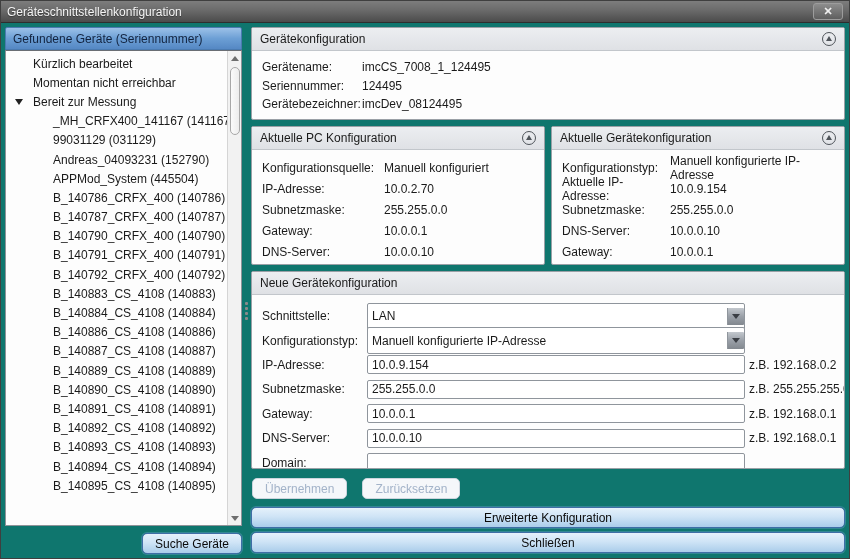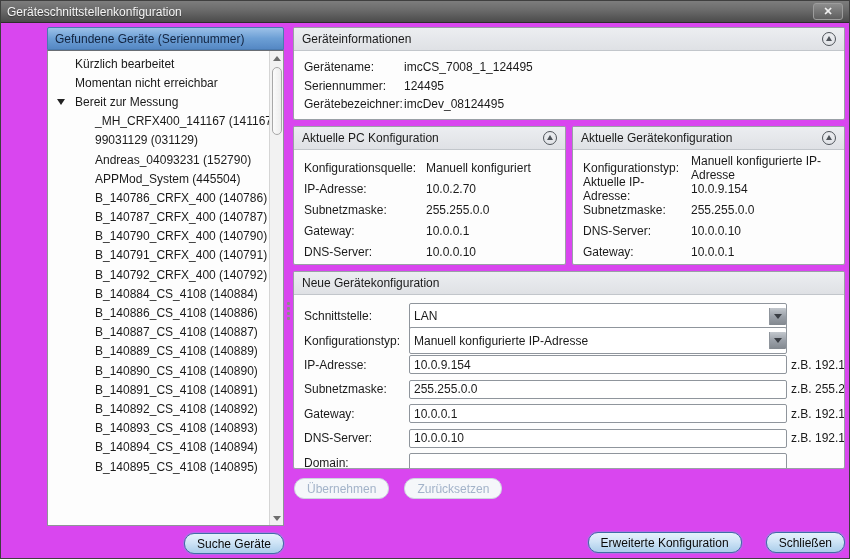--- a/index.html
+++ b/index.html
@@ -1,36 +1,36 @@
 <!DOCTYPE html>
 <html><head>
 <meta charset="utf-8">
 <style>
   * { margin:0; padding:0; box-sizing:border-box; }
   html,body { width:850px; height:559px; font-family:"Liberation Sans", sans-serif; background:#d8d8d8; }
   .dialog {
-    width:850px; height:559px; background:#d946ef;
+    width:850px; height:559px; background:#0f766e;
     border:1px solid #3f3f3f; display:flex; flex-direction:column; overflow:hidden;
   }
   
   .titlebar {
     height:22px; flex:0 0 22px; background:linear-gradient(#7d7d7d, #6a6a6a 45%, #4b4b4b);
     border-bottom:1px solid #2e2e2e; display:flex; align-items:center; padding:0 6px;
   }
   .titlebar .title { color:#f5f5f5; font-size:12px; flex:1; text-shadow:0 1px 1px rgba(0,0,0,.4); }
   .close-btn {
     width:30px; height:17px; background:linear-gradient(#8d8d8d,#5f5f5f);
     border:1px solid #9c9c9c; border-radius:3px; color:#f0f0f0; font-size:11px; font-weight:bold;
     display:flex; align-items:center; justify-content:center; cursor:pointer; line-height:1;
   }
   
   .body { flex:1; display:flex; padding:4px; gap:0; min-height:0; }
 
   
-  .left-col { width:237px; flex:0 0 237px; display:flex; flex-direction:column; min-height:0;margin-left:42px; }
+  .left-col { width:237px; flex:0 0 237px; display:flex; flex-direction:column; min-height:0; }
   .left-header {
     height:23px; flex:0 0 23px; background:linear-gradient(#9cc1e8, #6c9fd5 50%, #5588c4);
     border:1px solid #4a7ab0; border-radius:2px 2px 0 0; color:#12233f; font-size:12px;
     display:flex; align-items:center; padding:0 7px;
   }
   .tree-wrap { flex:1; display:flex; min-height:0; border:1px solid #8f9399; border-top:1px solid #6a6e74; background:#fdfdfd; }
   .tree { flex:1; overflow:hidden; padding-top:3px; }
   .tree-item {
     height:19.2px; font-size:12px; color:#1a1a1a; white-space:nowrap;
     display:flex; align-items:center; position:relative; padding-left:27px; cursor:default;
@@ -91,29 +91,29 @@
   .combo .combo-value { flex:1; padding:0 4px; font-size:12px; }
   .combo .dd-btn {
     width:17px; height:17px; background:linear-gradient(#c3c8ce,#9aa0a8 50%,#82888f);
     border-left:1px solid #8f959c; border-radius:0 1px 1px 0; display:flex; align-items:center; justify-content:center;
   }
   .dd-btn i { width:0; height:0; border-left:4px solid transparent; border-right:4px solid transparent; border-top:5px solid #3a3e44; display:block; }
   .hint { margin-left:4px; font-size:12px; color:#1a1a1a; white-space:nowrap;text-align:right; }
 
   .btn {
     height:21px; padding:0 12px; font-family:"Liberation Sans", sans-serif; font-size:12px; color:#0a0a0a;
-    background:linear-gradient(#e5f1fb,#cfe4f6 45%,#aacdea); border:1px solid #5a7da3; border-radius:10px; cursor:pointer;
+    background:linear-gradient(#e5f1fb,#cfe4f6 45%,#aacdea); border:1px solid #5a7da3; border-radius:5px; cursor:pointer;
   }
   .btn.accent { border-color:#3f6ea6; box-shadow:0 0 0 1px rgba(120,170,220,.35); }
   .btn.disabled {
     background:#f5f7fa; border-color:#ccd5de; color:#a3b3c9; cursor:default; box-shadow:none;
   }
   .apply-row { margin-top:9px; display:flex; gap:15px; padding-left:1px; }
   .spacer { flex:1; }
-  .footer-row { display:flex; justify-content:flex-end; gap:24px; padding-bottom:1px; }
+  .footer-row { display:flex; justify-content:flex-end; gap:4px; padding-bottom:1px;flex-direction:column; }
 </style>
 </head>
 <body>
 
 <div class="dialog">
 
   <div class="titlebar">
     <span class="title">Geräteschnittstellenkonfiguration</span>
     <div class="close-btn">
       <span>✕</span>
@@ -183,20 +183,24 @@
             <div class="tree-item lvl2">
 
               <span>B_140791_CRFX_400 (140791)</span>
             </div>
 
             <div class="tree-item lvl2">
 
               <span>B_140792_CRFX_400 (140792)</span>
             </div>
 
+            <div class="tree-item lvl2">
+
+              <span>B_140883_CS_4108 (140883)</span>
+            </div>
 
             <div class="tree-item lvl2">
 
               <span>B_140884_CS_4108 (140884)</span>
             </div>
 
 
             <div class="tree-item lvl2">
 
               <span>B_140886_CS_4108 (140886)</span>
@@ -265,21 +269,21 @@
           <i></i>
           <i></i>
           <i></i>
         </span>
     </div>
 
     <div class="right-col">
 
       <div class="panel info-panel">
         <div class="panel-header">
-          <span class="ph-title">Geräteinformationen</span>
+          <span class="ph-title">Gerätekonfiguration</span>
           <span class="collapse-icon">
               <i></i>
             </span>
         </div>
         <div class="kv-rows">
 
             <div class="kv-row">
               <span class="kv-label">Gerätename:</span>
               <span class="kv-value">imcCS_7008_1_124495</span>
             </div>

